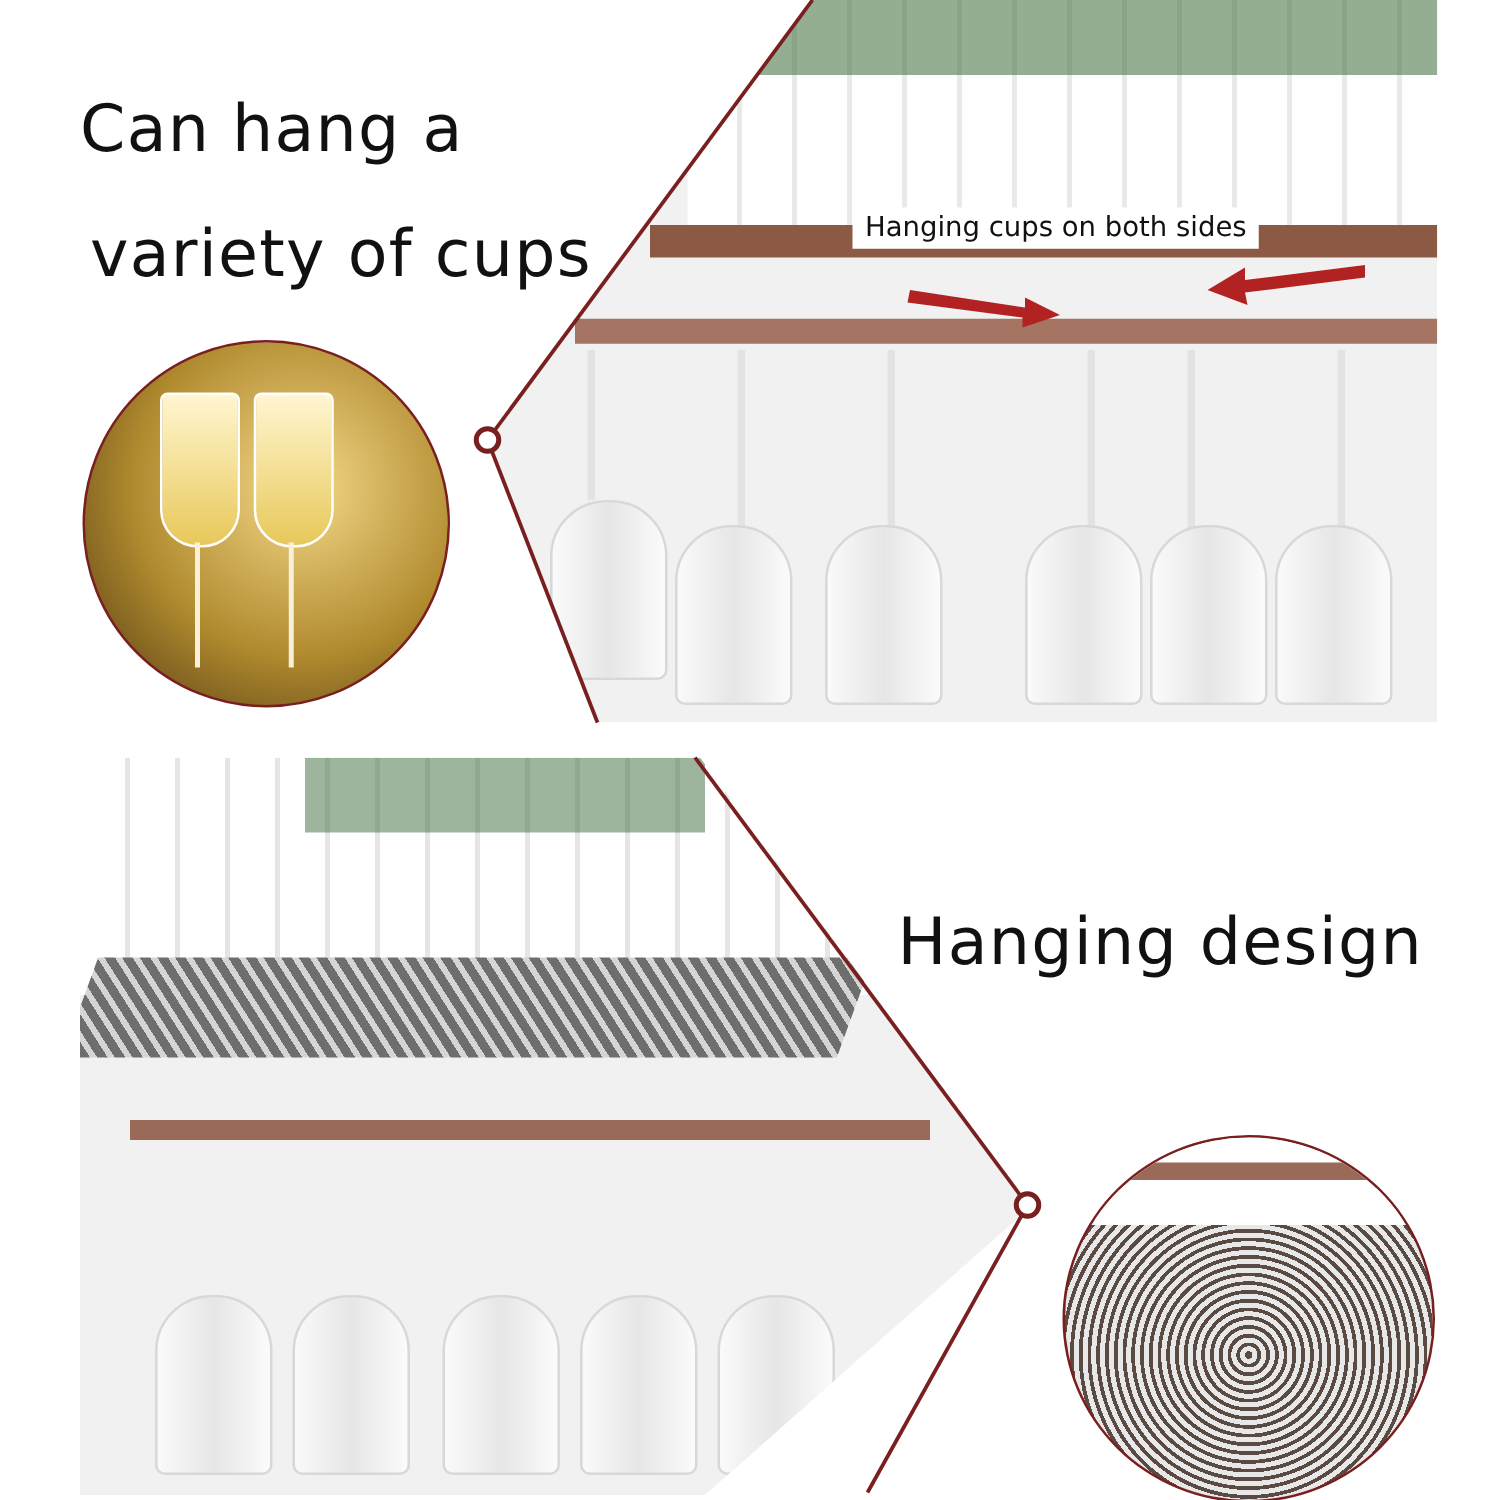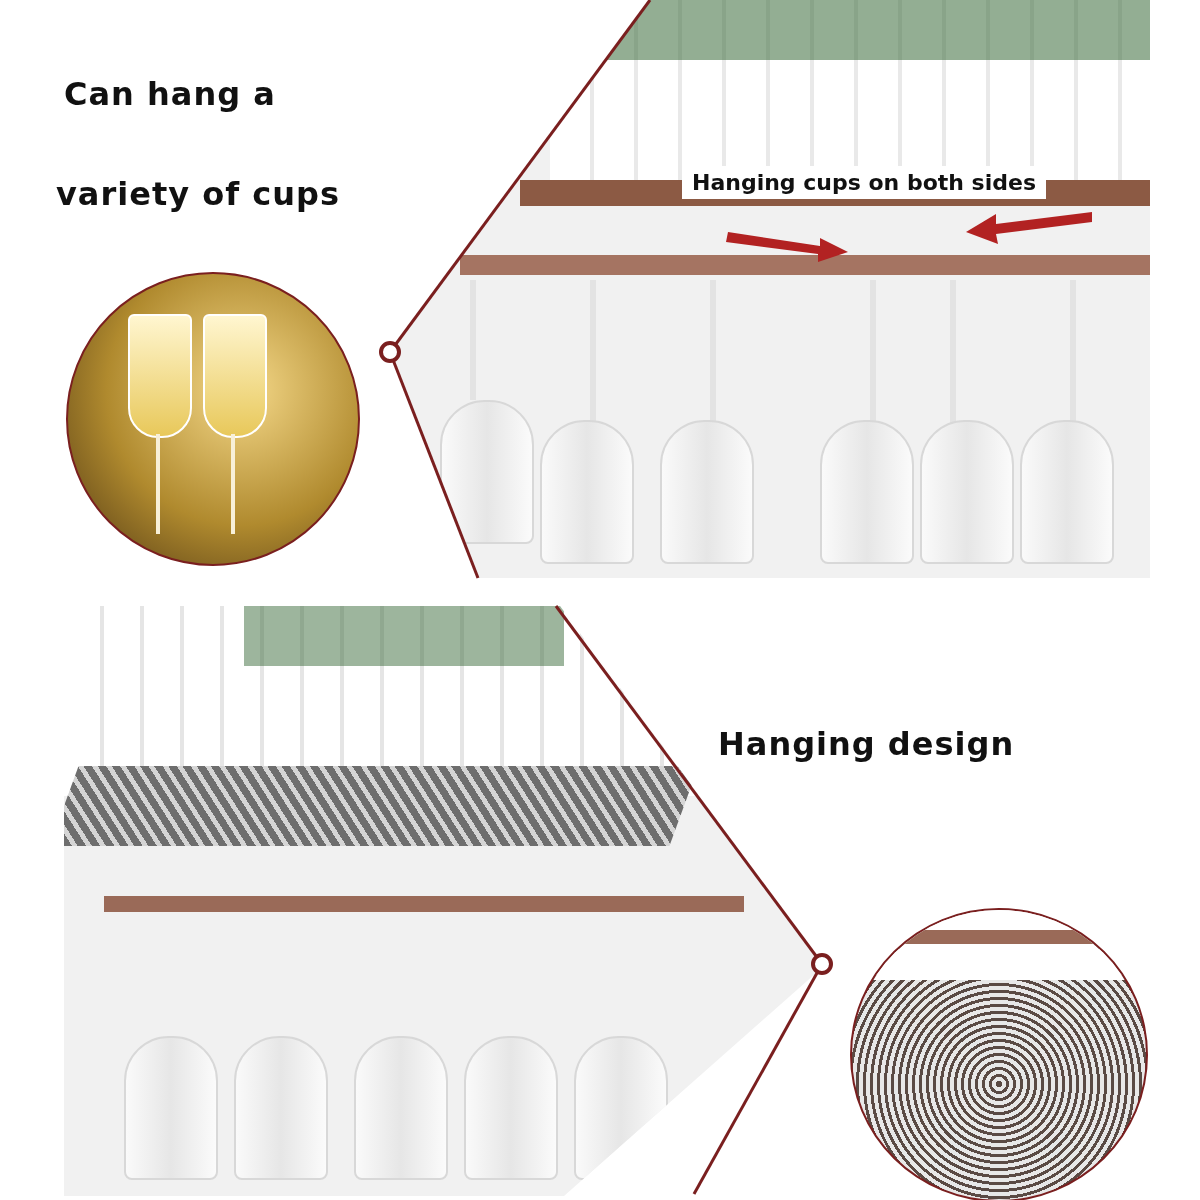--- a/index.html
+++ b/index.html
@@ -1,30 +1,30 @@
 <!DOCTYPE html>
 <html><head>
 <meta charset="utf-8">
 <style>
   html,body{margin:0;padding:0;background:#fff;}
   body{width:1200px;height:1200px;position:relative;overflow:hidden;font-family:"DejaVu Sans","Liberation Sans",sans-serif;}
   .abs{position:absolute;}
-  .headline{font-weight:bold;color:#111;font-size:32px;letter-spacing:1px;line-height:1;}
+  .headline{font-weight:normal;color:#111;font-size:52px;letter-spacing:1px;line-height:1;}
   .photo{position:absolute;overflow:hidden;background:#f1f1f1;}
   .glass{position:absolute;width:90px;height:140px;border:2px solid #d8d8d8;border-radius:45px 45px 8px 8px;background:linear-gradient(90deg,#fafafa,#e6e6e6,#fbfbfb);}
   .stem{position:absolute;width:6px;background:#e3e3e3;}
-  .label-box{position:absolute;background:#fff;font-weight:bold;color:#111;font-size:22px;padding:4px 10px;}
+  .label-box{position:absolute;background:#fff;font-weight:normal;color:#111;font-size:22px;padding:4px 10px;}
   .circle{position:absolute;border-radius:50%;overflow:hidden;border:2px solid #7a1f1f;}
 </style>
 </head>
 <body>
 
 <div>
   <div class="abs headline" style="left:64px;top:78px;">Can hang a</div>
-  <div class="abs headline" style="left:56px;top:178px;">variety of cups</div>
+  <div class="abs headline" style="left:72px;top:178px;">variety of cups</div>
 
   <div class="photo" style="left:390px;top:0;width:760px;height:578px;clip-path:polygon(260px 0,760px 0,760px 578px,88px 578px,0 352px);">
     <div class="abs" style="left:160px;top:0;width:600px;height:180px;background:repeating-linear-gradient(90deg,#fff 0 40px,#e9e9e9 40px 44px);"></div>
     <div class="abs" style="left:200px;top:0;width:560px;height:60px;background:#3b6b3b;opacity:.55;"></div>
     <div class="abs" style="left:130px;top:180px;width:630px;height:26px;background:#8c5a44;"></div>
     <div class="abs" style="left:70px;top:255px;width:690px;height:20px;background:#a57462;"></div>
     <div class="stem" style="left:80px;top:280px;height:120px;"></div>
     <div class="stem" style="left:200px;top:280px;height:150px;"></div>
     <div class="stem" style="left:320px;top:280px;height:150px;"></div>
     <div class="stem" style="left:480px;top:280px;height:150px;"></div>

